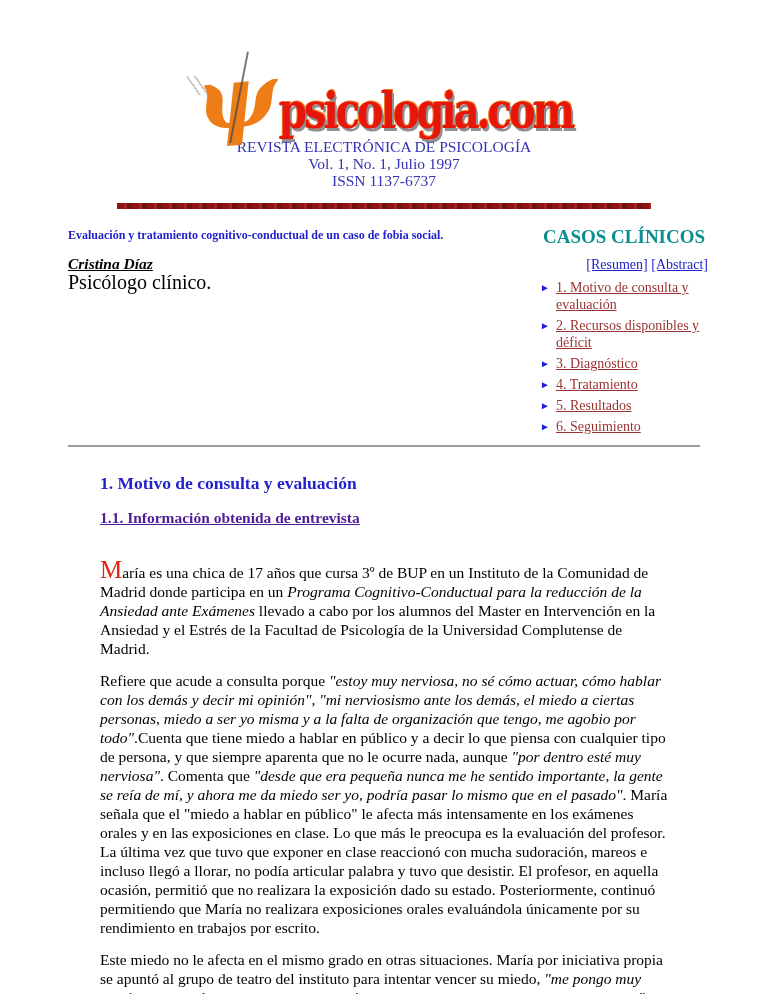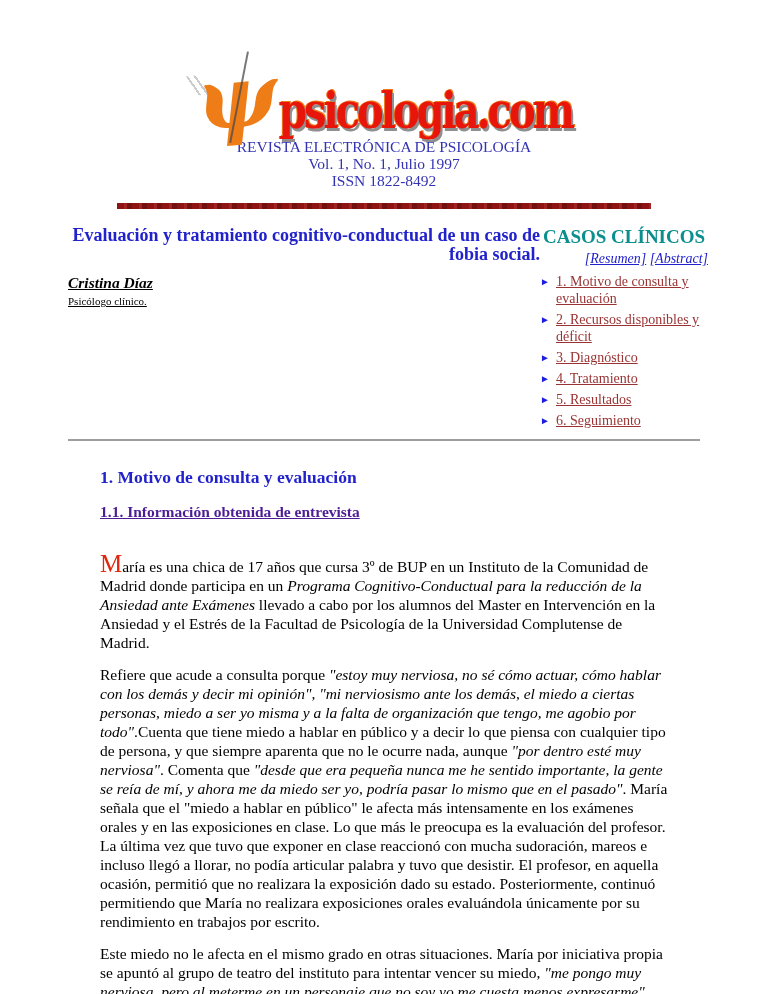--- a/index.html
+++ b/index.html
@@ -39,27 +39,27 @@
   .masthead-line { font-weight:normal; font-size:15.5px; line-height:17px; color:#3333b3; }
 
   .red-divider {
     width:534px; height:6px; margin:14px auto 0; border:0;
     background: repeating-linear-gradient(90deg,#8e1414 0 7px,#a32222 7px 10px,#731010 10px 15px);
   }
 
   
   .article-row { display:flex; padding:17px 60px 0 68px; }
   .article-head { width:478px; }
-  .article-title { color:#2222cc; font-weight:bold; font-size:18px; line-height:19px;text-align:right; }
+  .article-title { color:#2222cc; font-weight:bold; font-size:12px; line-height:19px; }
   .article-author { font-weight:bold; font-style:italic; font-size:15.5px; line-height:18px; margin-top:10px;text-decoration:underline; }
-  .article-role { font-size:11px; line-height:18px;text-decoration:underline; }
+  .article-role { font-size:20px; line-height:18px; }
 
   .toc { margin-left:auto; width:170px; font-size:14px; }
   .toc-label { color:#0b8e8e; font-weight:bold; font-size:19px; text-align:center; }
-  .toc-links { text-align:right; margin-top:3px; font-size:14px;font-style:italic; }
+  .toc-links { text-align:right; margin-top:9px; font-size:14px; }
   .toc-links a { color:#2222cc; text-decoration:underline; }
   .toc-list { margin-top:6px; }
   .toc-item { display:flex; align-items:flex-start; margin-top:4px; line-height:17px; }
   .arrow { color:#1d1de0; font-size:10px; line-height:17px; margin-right:6px; flex:none; }
   .toc-item a { color:#993333; text-decoration:underline; }
 
   .section-divider { border:none; border-top:2px solid #9e9e9e; margin:10px 68px 0 68px; }
 
   
   .main { padding:26px 96px 0 100px; }
@@ -74,21 +74,21 @@
 
 <div class="page">
 
   <div class="header">
     <div class="logo">
       <span class="psi">ψ</span>
       <span class="wordmark">psicologia.com</span>
     </div>
     <div class="masthead-line">REVISTA ELECTRÓNICA DE PSICOLOGÍA</div>
     <div class="masthead-line">Vol. 1, No. 1, Julio 1997</div>
-    <div class="masthead-line">ISSN 1822-8492</div>
+    <div class="masthead-line">ISSN 1137-6737</div>
     <div class="red-divider"></div>
   </div>
 
   <div class="article-row">
     <div class="article-head">
       <div class="article-title">Evaluación y tratamiento cognitivo-conductual de un caso de fobia social.</div>
       <div class="article-author">Cristina Díaz</div>
       <div class="article-role">Psicólogo clínico.</div>
     </div>
 

